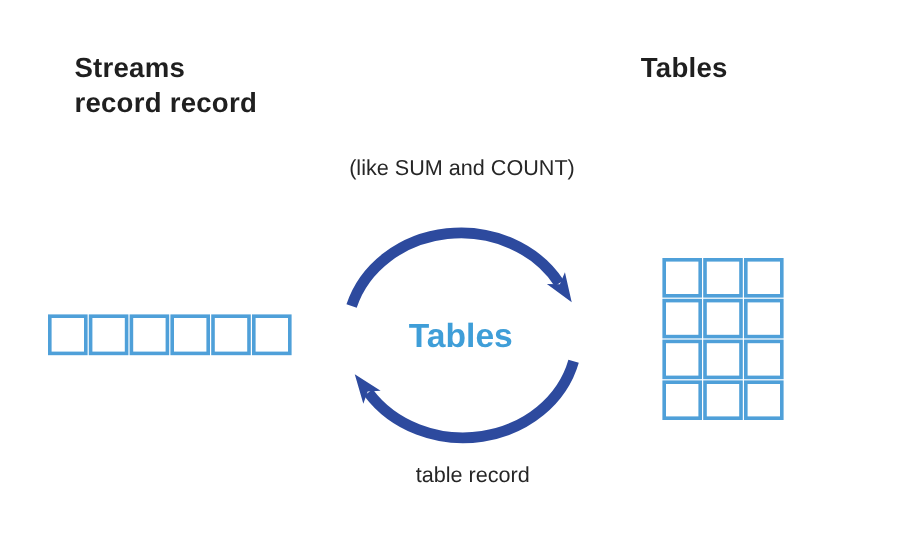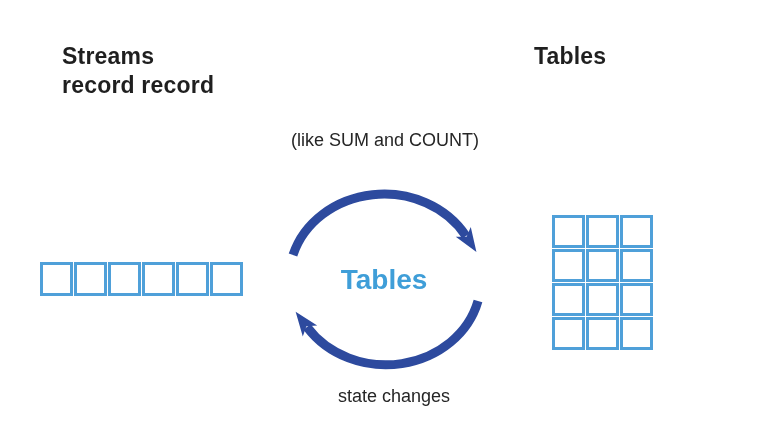--- a/index.html
+++ b/index.html
@@ -113,21 +113,21 @@
       <marker id="arrowhead" viewBox="0 0 26 22" refX="6" refY="11" markerWidth="26" markerHeight="22" markerUnits="userSpaceOnUse" orient="auto">
         <path class="head" d="M1 2 L25 11 L1 20 L7 11 Z"></path>
       </marker>
     </defs>
     <path class="arc" d="M 293 255 A 95 85 0 0 1 466 236" marker-end="url(#arrowhead)"></path>
     <path class="arc" d="M 478 301 A 95 85 0 0 1 307 327" marker-end="url(#arrowhead)"></path>
   </svg>
 
   <div class="duality">Tables</div>
 
-  <div class="small-label bottom-label">state changes</div>
+  <div class="small-label bottom-label">table record</div>
 
   <div class="stream">
       <div class="cell"></div>
       <div class="cell"></div>
       <div class="cell"></div>
       <div class="cell"></div>
       <div class="cell"></div>
       <div class="cell"></div>
     </div>
 

